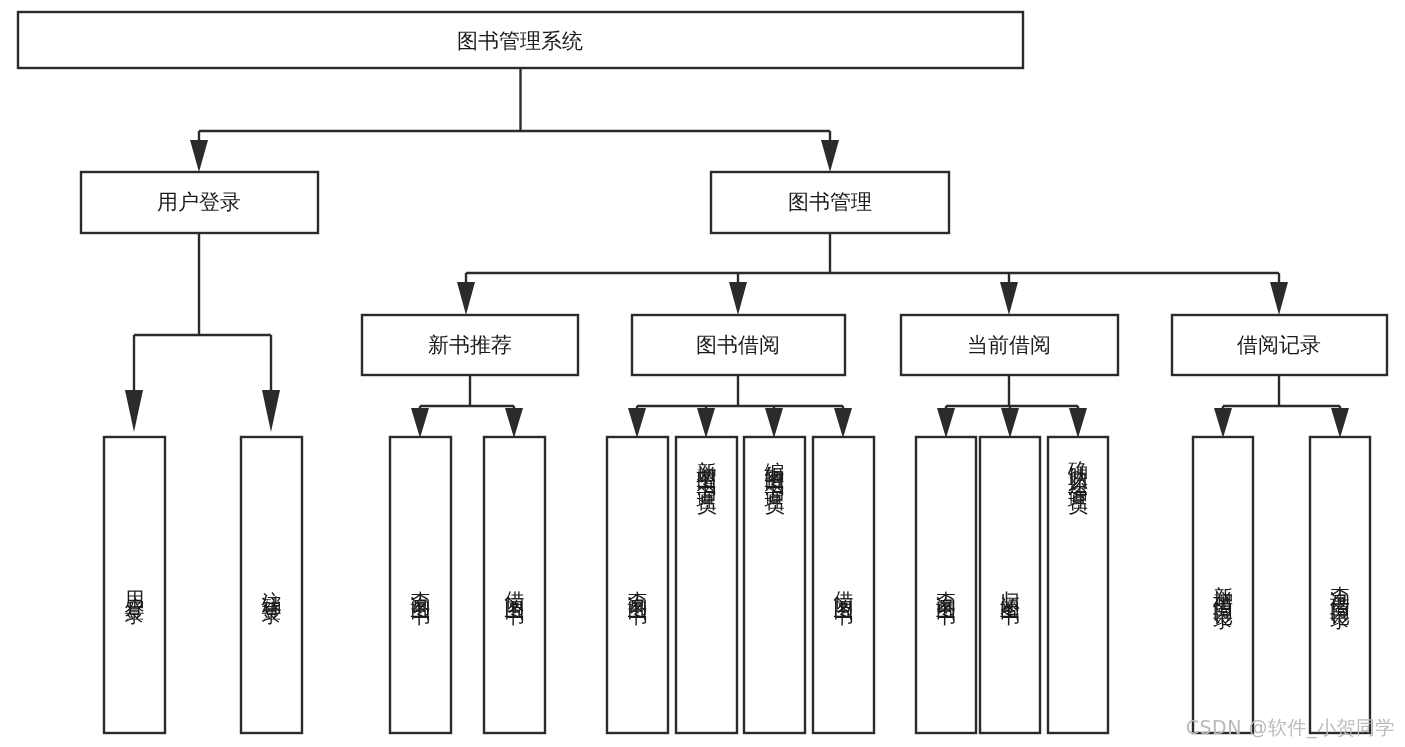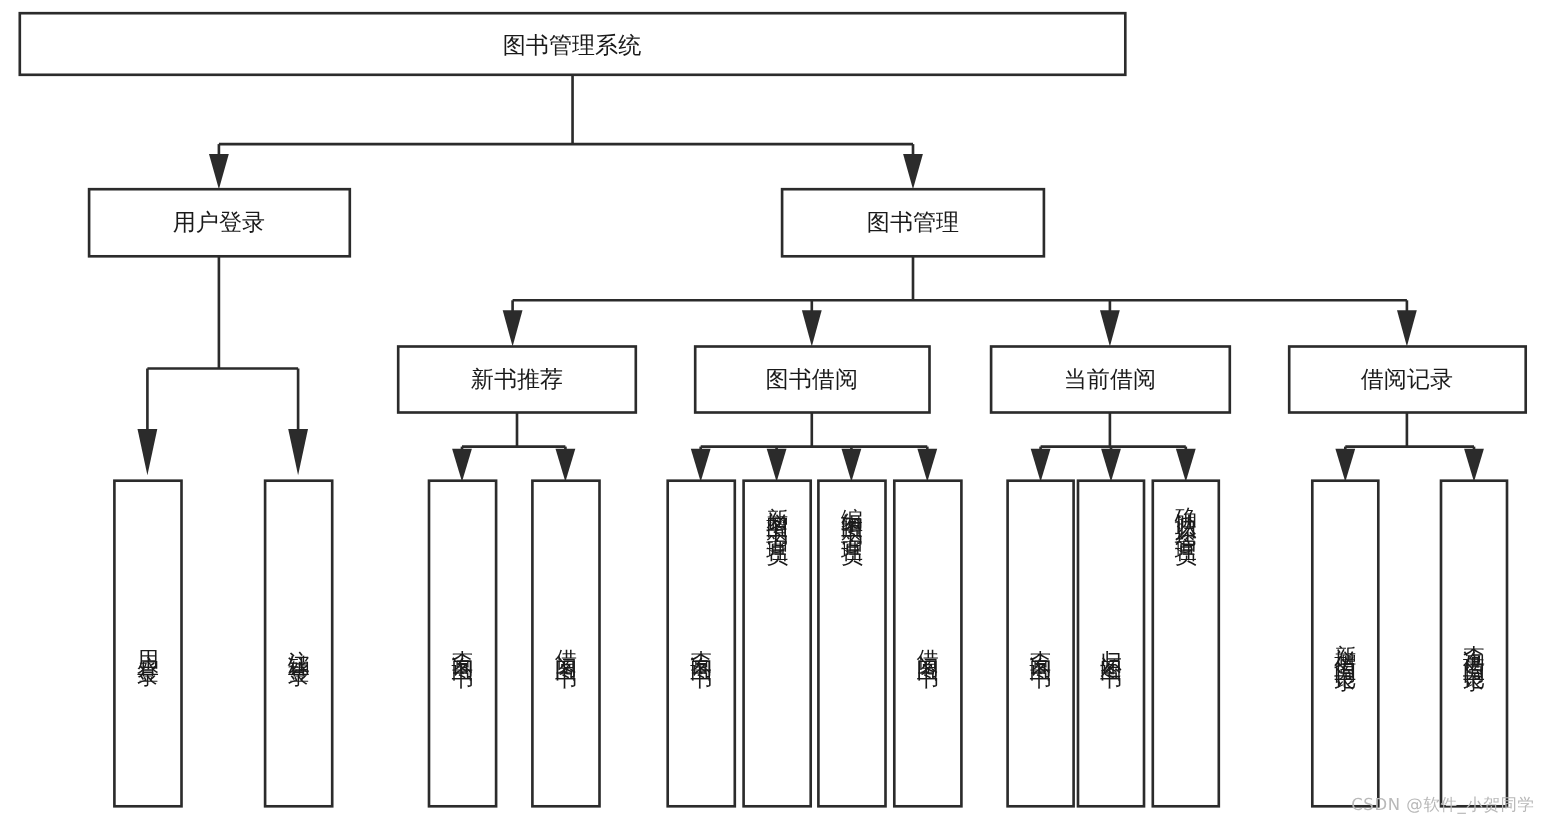--- a/index.html
+++ b/index.html
@@ -64,21 +64,21 @@
     letter-spacing: 5px;
     color: #1a1a1a;
     white-space: nowrap;
     text-align: center;
   }
   .watermark {
     position: absolute;
     right: 10px;
     bottom: 6px;
     font-family: "DejaVu Sans", "Liberation Sans", sans-serif;
-    font-size: 15px;
+    font-size: 19px;
     color: #b9b9b9;
     white-space: nowrap;
     letter-spacing: 0.5px;
   }
 </style>
 </head>
 <body>
 
 <div id="diagram-root">
 

